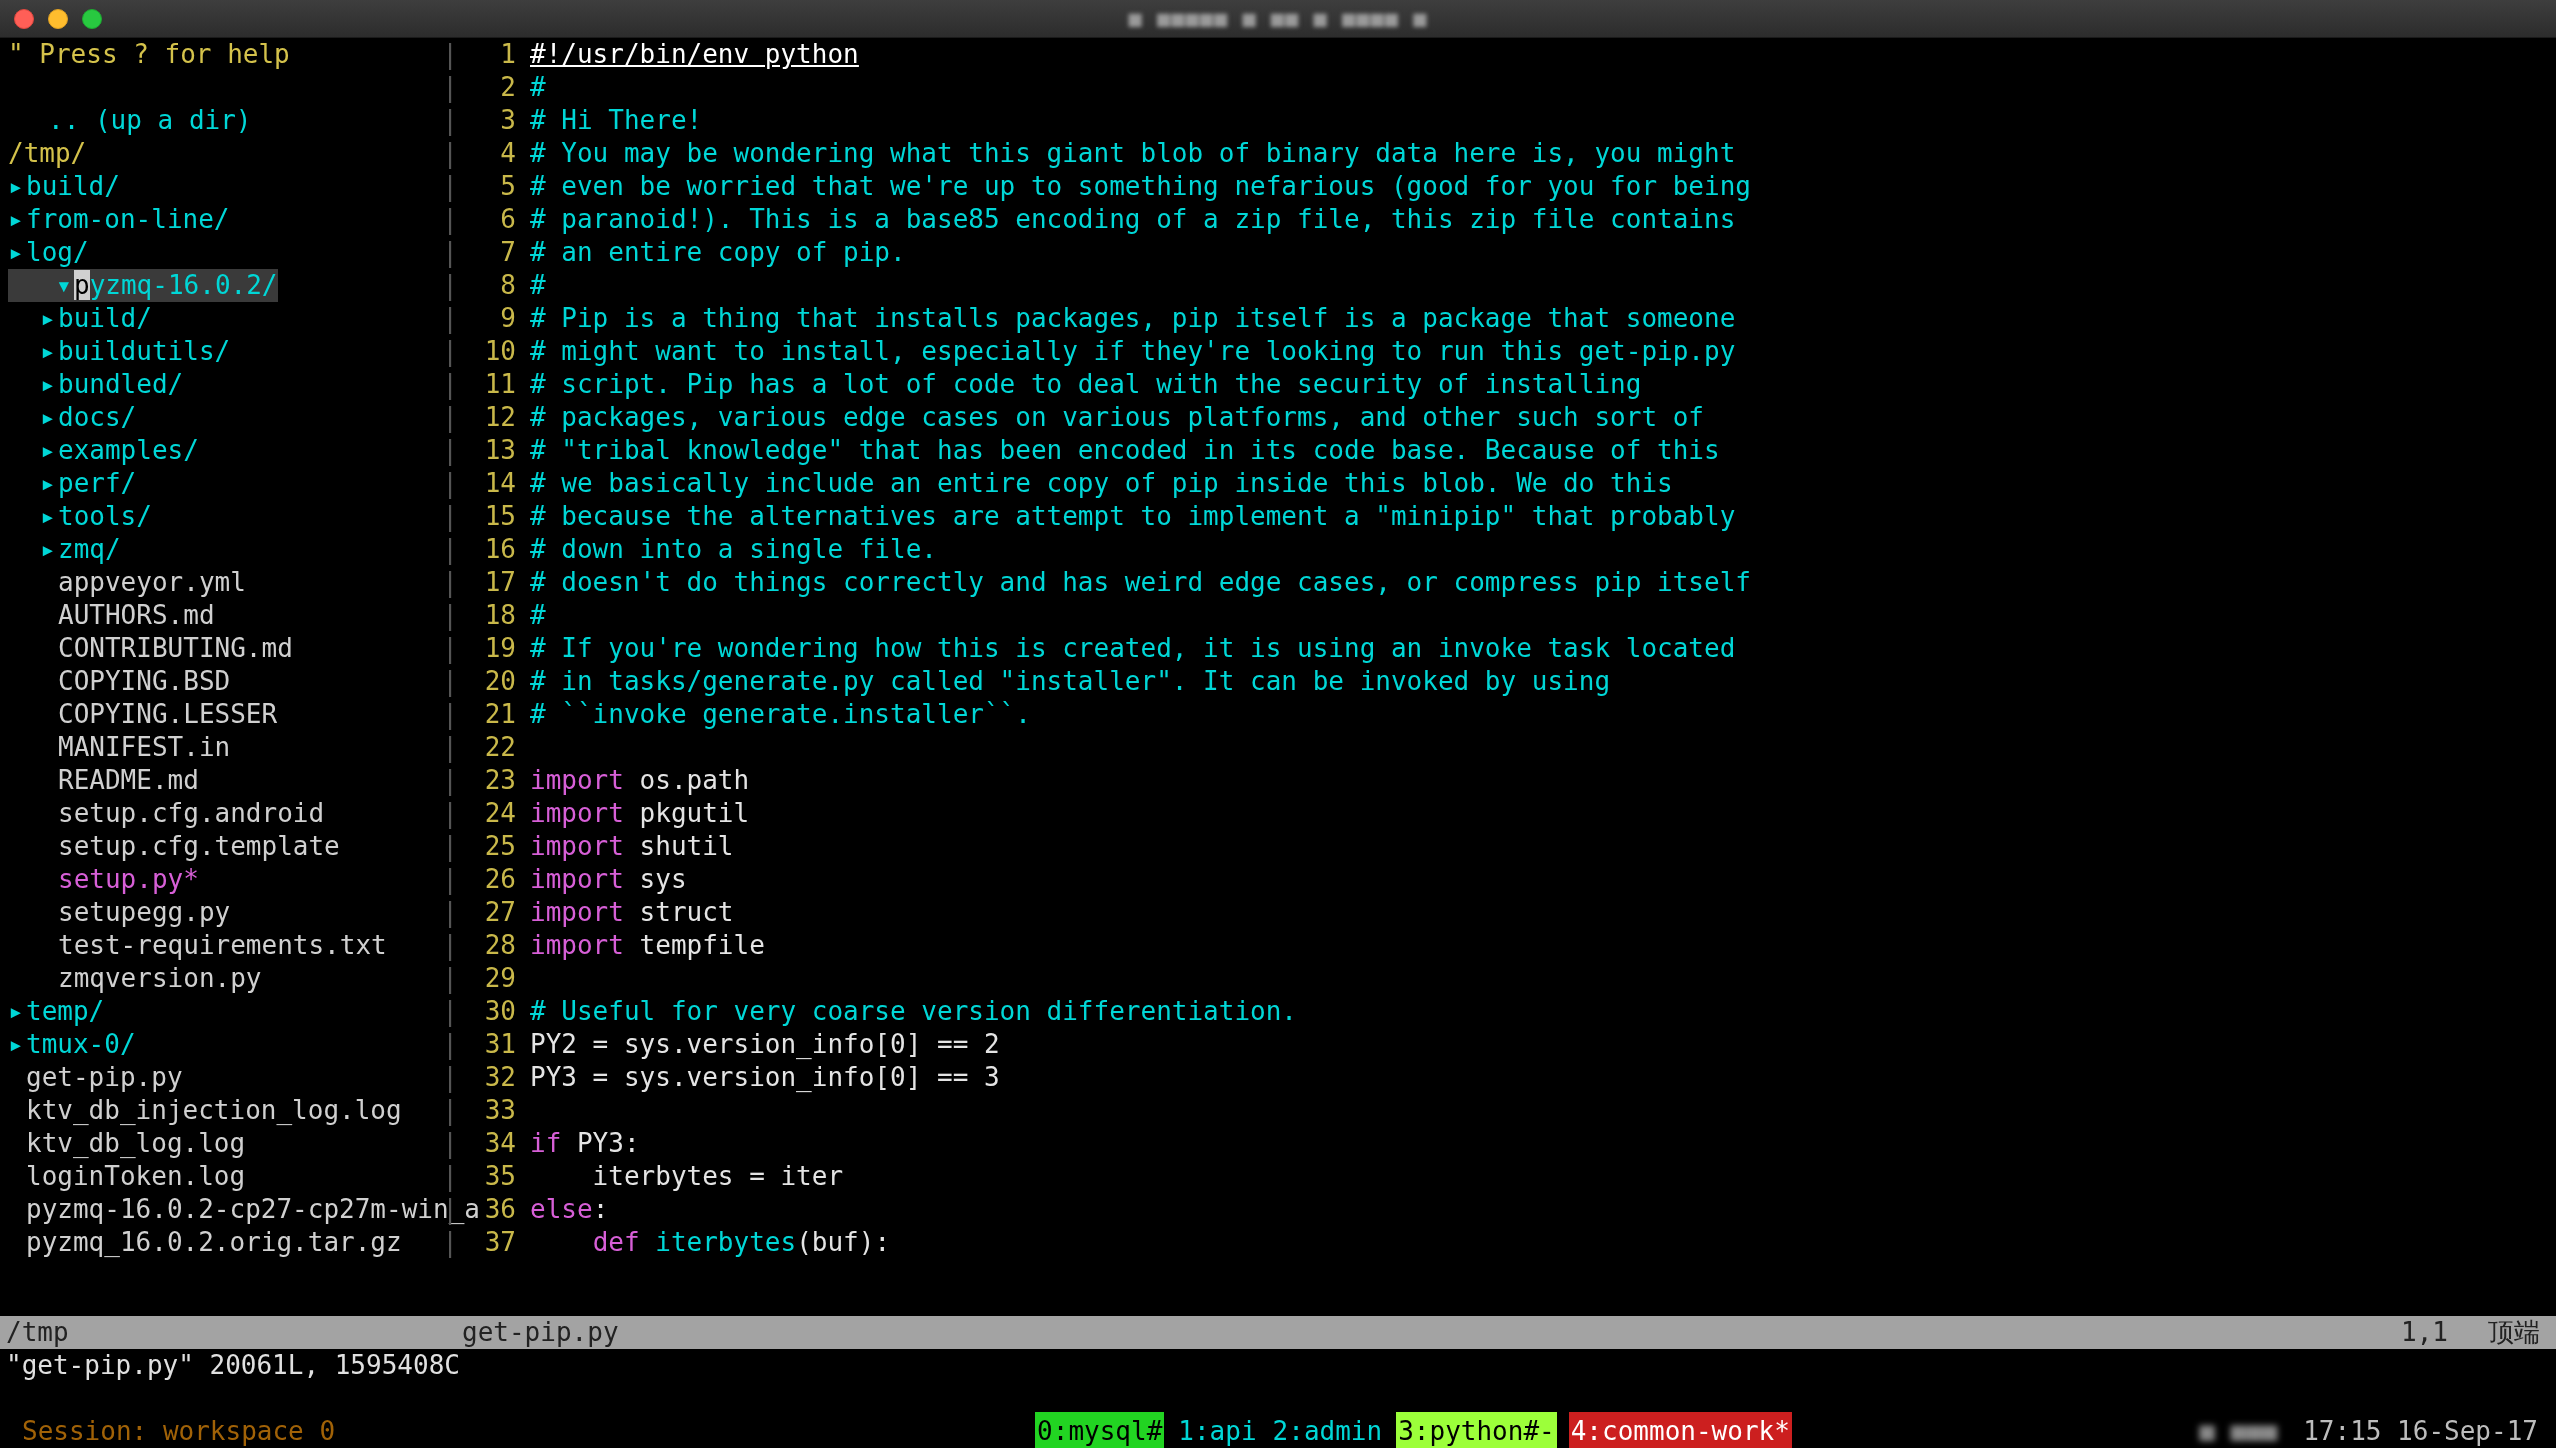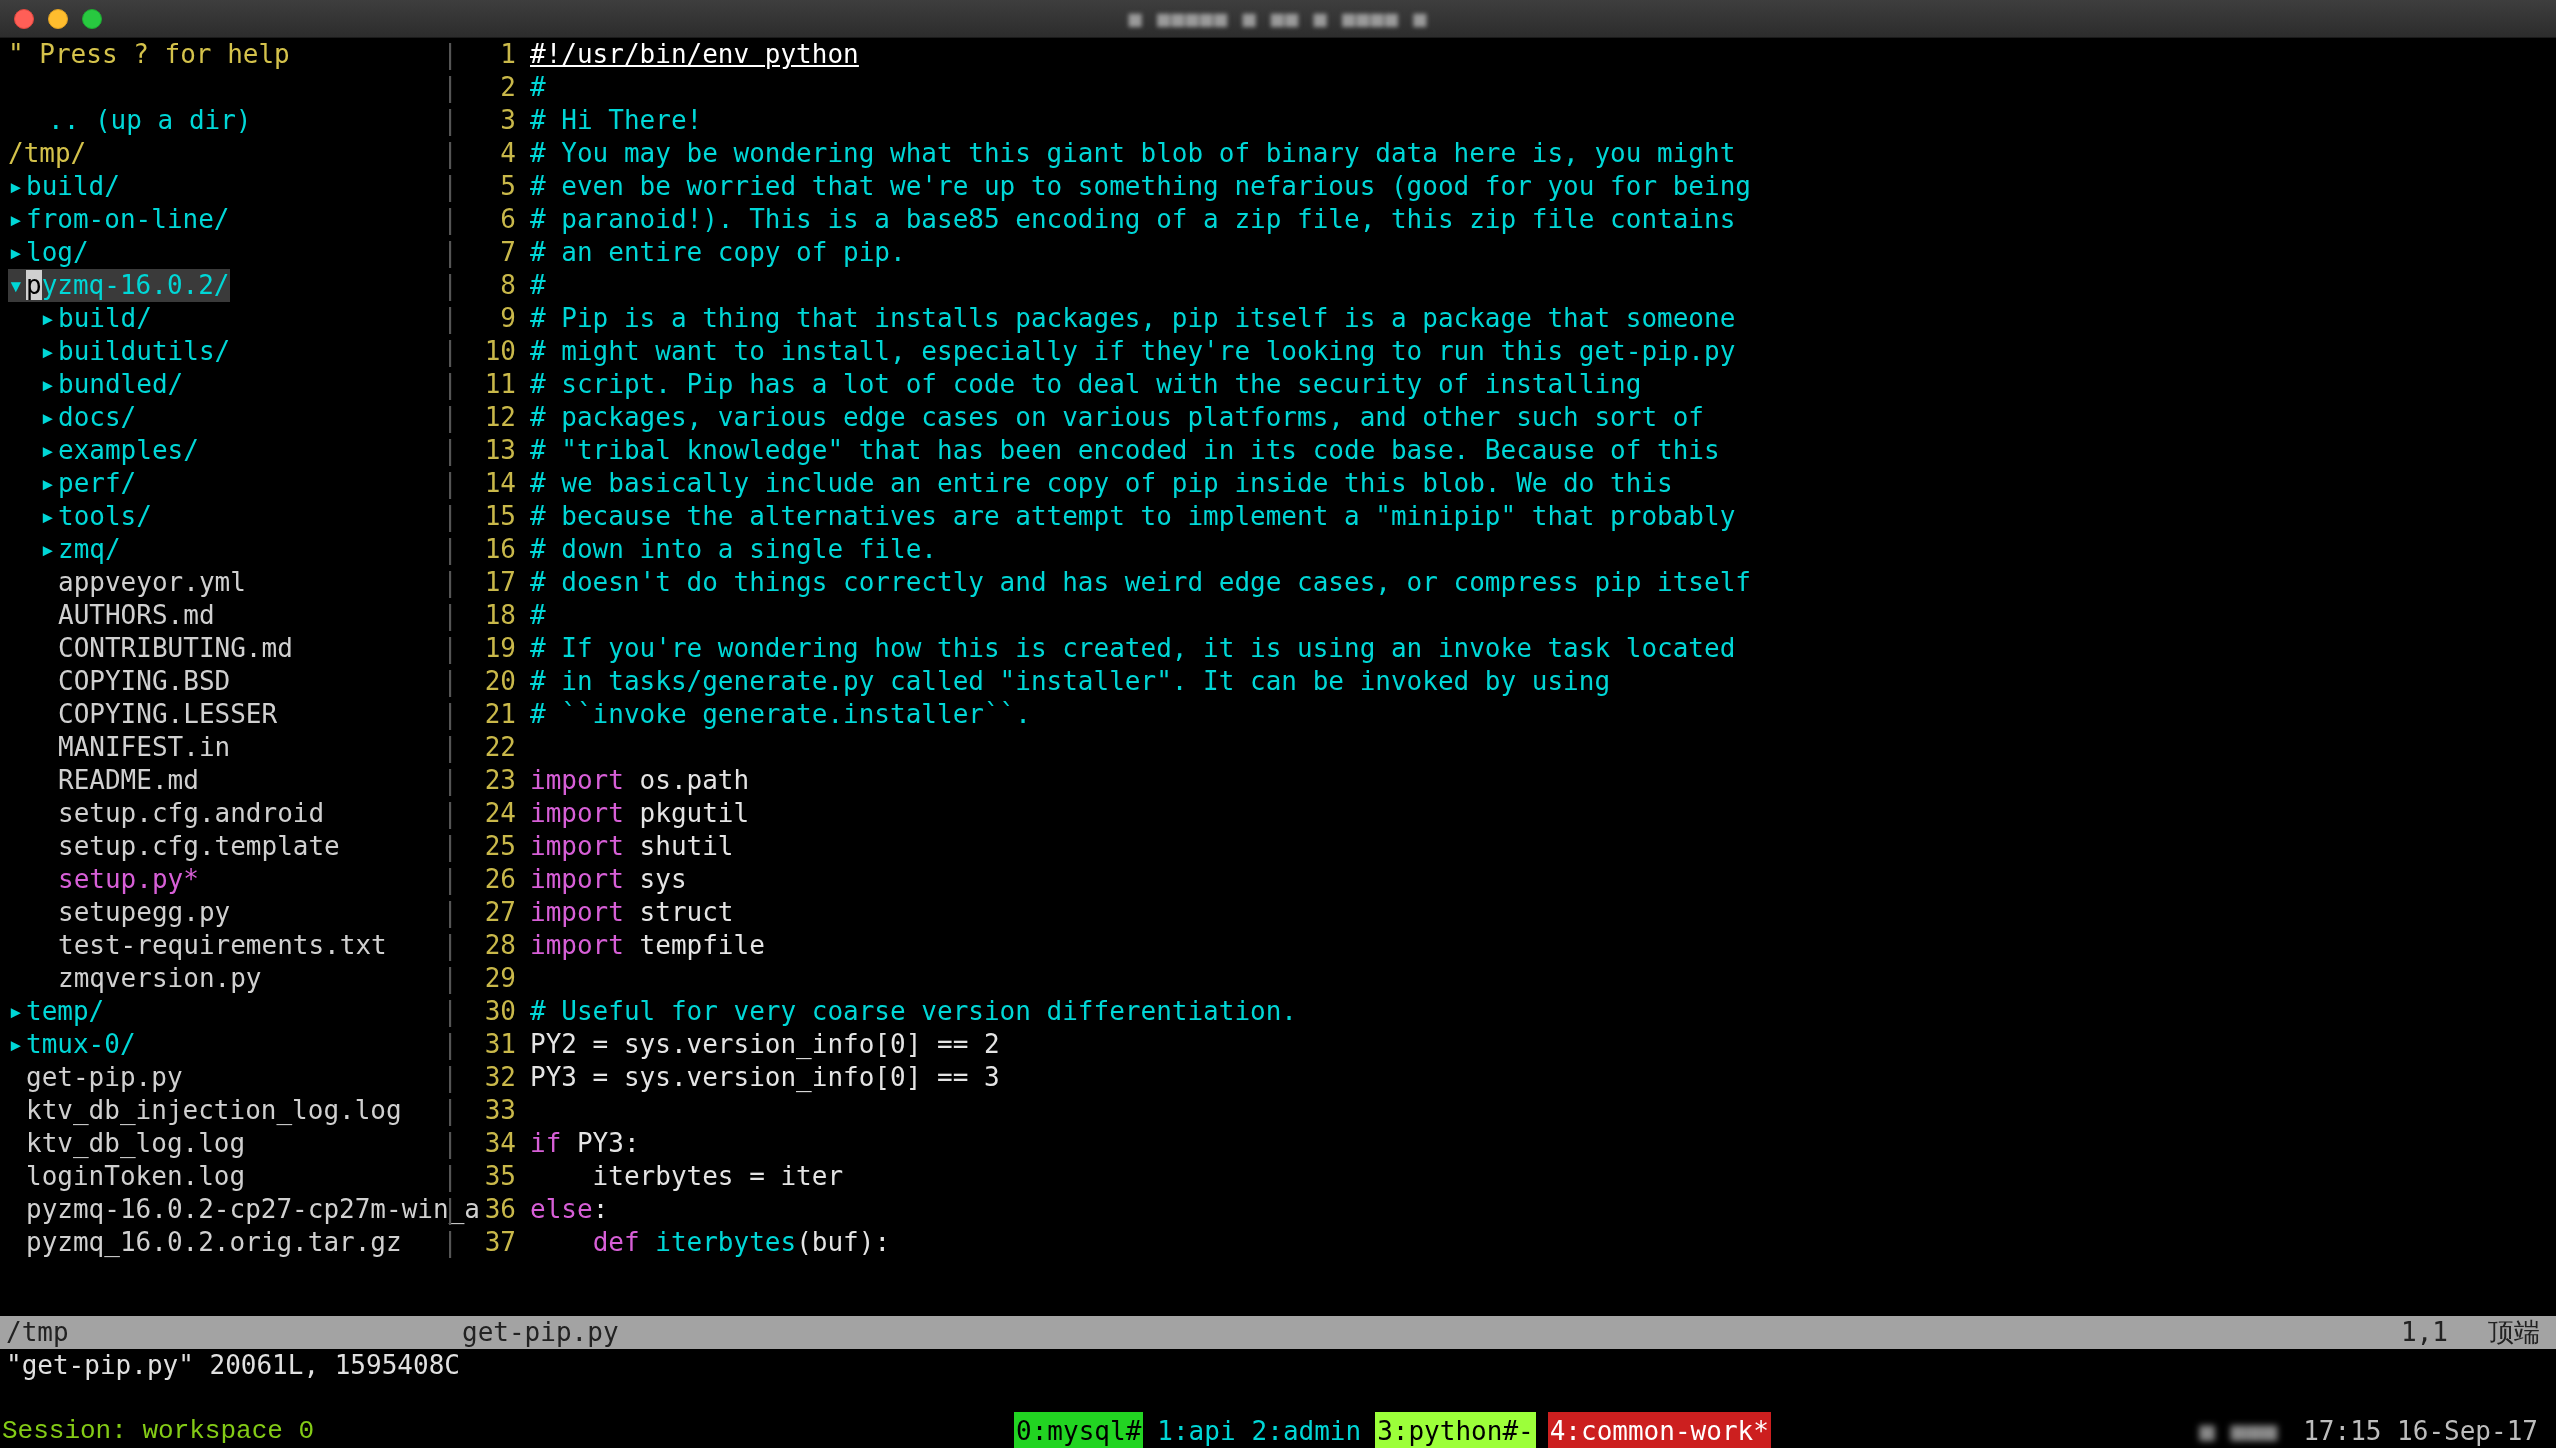--- a/index.html
+++ b/index.html
@@ -49,21 +49,21 @@
     color:#bbb;
   }
   .tree .help { color: #d4c24b; }
   .tree .updir { color:#00d7d7;margin-left:40px; }
   .tree .path { color:#d4c24b; }
   .tree .folder { color:#00d7d7; }
   .tree .file { color:#d0d0d0; }
   .tree .exe { color:#d75fd7; }
   .tree .arrow { color:#00d7d7; display:inline-block; width:18px; }
   .tree .row { white-space: pre; }
-  .tree .selrow { background:#3a3a3a; display:inline-block; }
+  .tree .selrow { background:#3a3a3a; display:inline-block;padding-left:48px; }
   .tree .cursorcell { background:#d0d0d0; color:#000; }
   .ind1 { padding-left: 0px; }
   .ind2 { padding-left: 32px; }
 
   .vdiv {
     width: 24px;
     color:#555;
     text-align:center;
   }
   .vdiv .pipe { height:33px; }
@@ -108,21 +108,21 @@
   }
   .blankrow { height:33px; }
 
   .tmuxbar {
     height:33px;
     display:flex;
     align-items:center;
     color:#00d75f;
     font-size:26px;
   }
-  .tmuxbar .sess { color:#84cc16; padding-left:2px;font-family:Liberation Mono, monospace; }
+  .tmuxbar .sess { color:#a16207; padding-left:22px; }
   .tmuxbar .spacer { flex:0 0 700px; }
   .tmuxbar .wins { display:flex; gap:12px; }
   .win { padding:3px 2px; }
   .win.b-green { background:#22d422; color:#000; }
   .win.b-cyan  { color:#00d7d7; }
   .win.b-lime  { background:#9cff3a; color:#000; }
   .win.b-red   { background:#cc1f1f; color:#fff; }
   .tmuxbar .clock { margin-left:auto; color:#bdbdbd; padding-right:18px; }
   .tmuxbar .blurhost { filter: blur(3px); color:#888; margin-right:10px; }
 </style>

